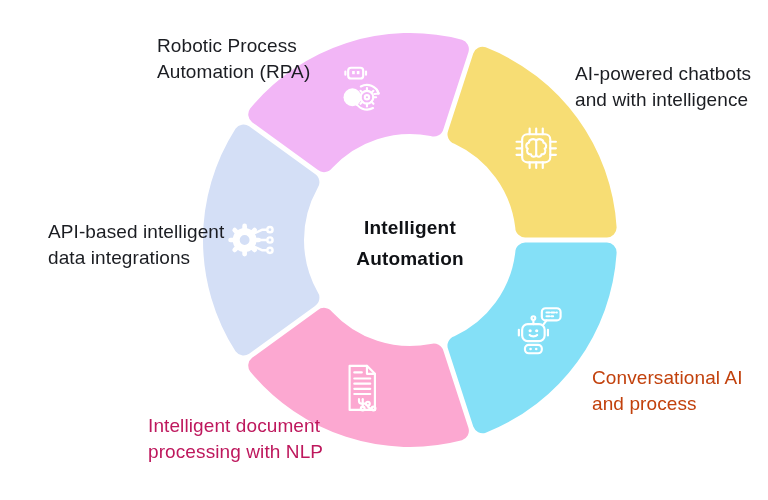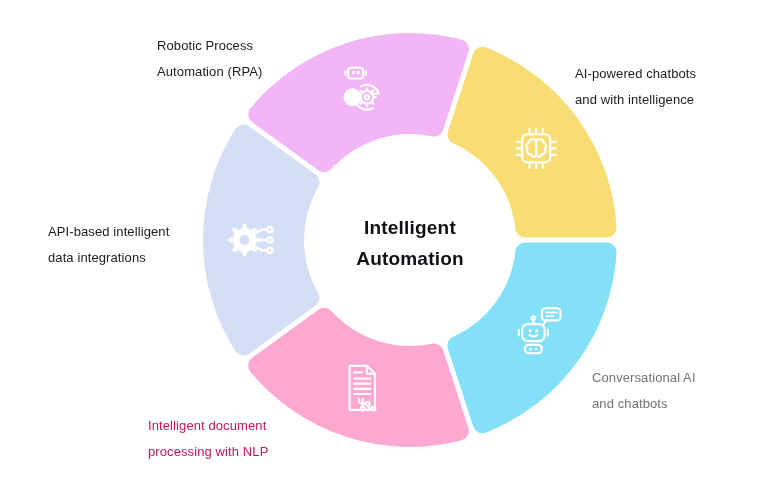--- a/index.html
+++ b/index.html
@@ -2,21 +2,21 @@
 <html><head>
 <meta charset="utf-8">
 <style>
   html,body{margin:0;padding:0;background:#ffffff;}
   .canvas{
     position:relative;width:768px;height:500px;background:#ffffff;
     font-family:"Liberation Sans",sans-serif;overflow:hidden;
   }
   svg.donut{position:absolute;left:0;top:0;}
   .lbl{
-    position:absolute;font-size:13px;font-weight:500;line-height:26px;
+    position:absolute;font-size:19px;font-weight:500;line-height:26px;
     color:#1b1d22;letter-spacing:0.1px;white-space:nowrap;
   }
   .lbl-rpa{left:157px;top:33px;}
   .lbl-ai{left:575px;top:61px;}
   .lbl-chat{left:592px;top:365px;}
   .lbl-doc{left:148px;top:413px;}
   .lbl-api{left:48px;top:219px;}
   .center-title{
     position:absolute;left:310px;top:212px;width:200px;text-align:center;
     font-size:19px;font-weight:700;line-height:31px;color:#0f1115;letter-spacing:0.2px;
@@ -143,23 +143,23 @@
   <div class="lbl lbl-rpa" style="color: rgb(27, 29, 34);">
     <div>Robotic Process</div>
     <div>Automation (RPA)</div>
   </div>
 
   <div class="lbl lbl-ai" style="color: rgb(27, 29, 34);">
     <div>AI-powered chatbots</div>
     <div>and with intelligence</div>
   </div>
 
-  <div class="lbl lbl-chat" style="color: #737373;">
+  <div class="lbl lbl-chat" style="color: #c2410c;">
     <div>Conversational AI</div>
-    <div>and chatbots</div>
+    <div>and process</div>
   </div>
 
   <div class="lbl lbl-doc" style="color: #be185d;">
     <div>Intelligent document</div>
     <div>processing with NLP</div>
   </div>
 
   <div class="lbl lbl-api" style="color: rgb(27, 29, 34);">
     <div>API-based intelligent</div>
     <div>data integrations</div>

